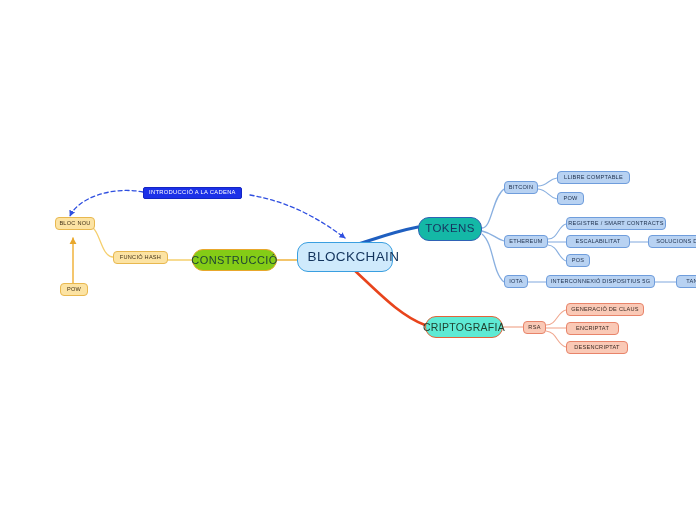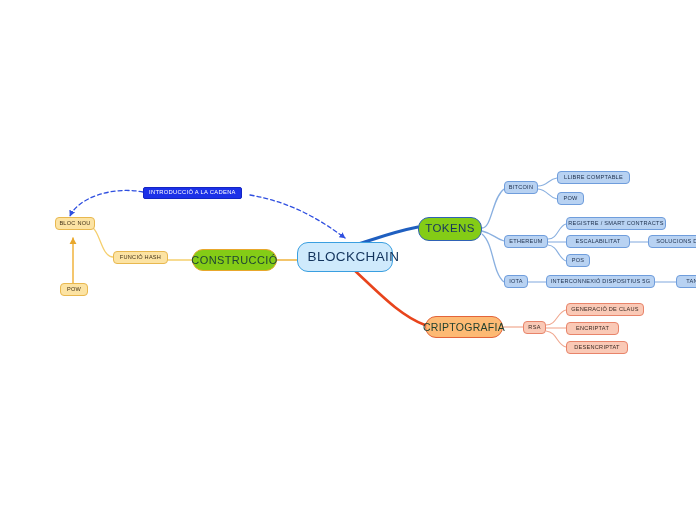--- a/index.html
+++ b/index.html
@@ -47,31 +47,31 @@
     color: #12335c;
     font-size: 13.5px;
     letter-spacing: .4px;
     height: 30px;
     padding-left: 17px;
   }
 
   
   .n-main-blue {
     border-radius: 11px;
-    background: #84cc16;
+    background: #14b8a6;
     border: 1.5px solid #2f62b5;
     color: #17345f;
     font-size: 11.5px;
     letter-spacing: .4px;
     height: 24px;
   }
   
   .n-main-salmon {
     border-radius: 11px;
-    background: #fdba74;
+    background: #5eead4;
     border: 1.5px solid #e3643a;
     color: #21402f;
     font-size: 10.5px;
     letter-spacing: .3px;
     height: 22px;
   }
   
   .n-main-gold {
     border-radius: 11px;
     background: #84cc16;

